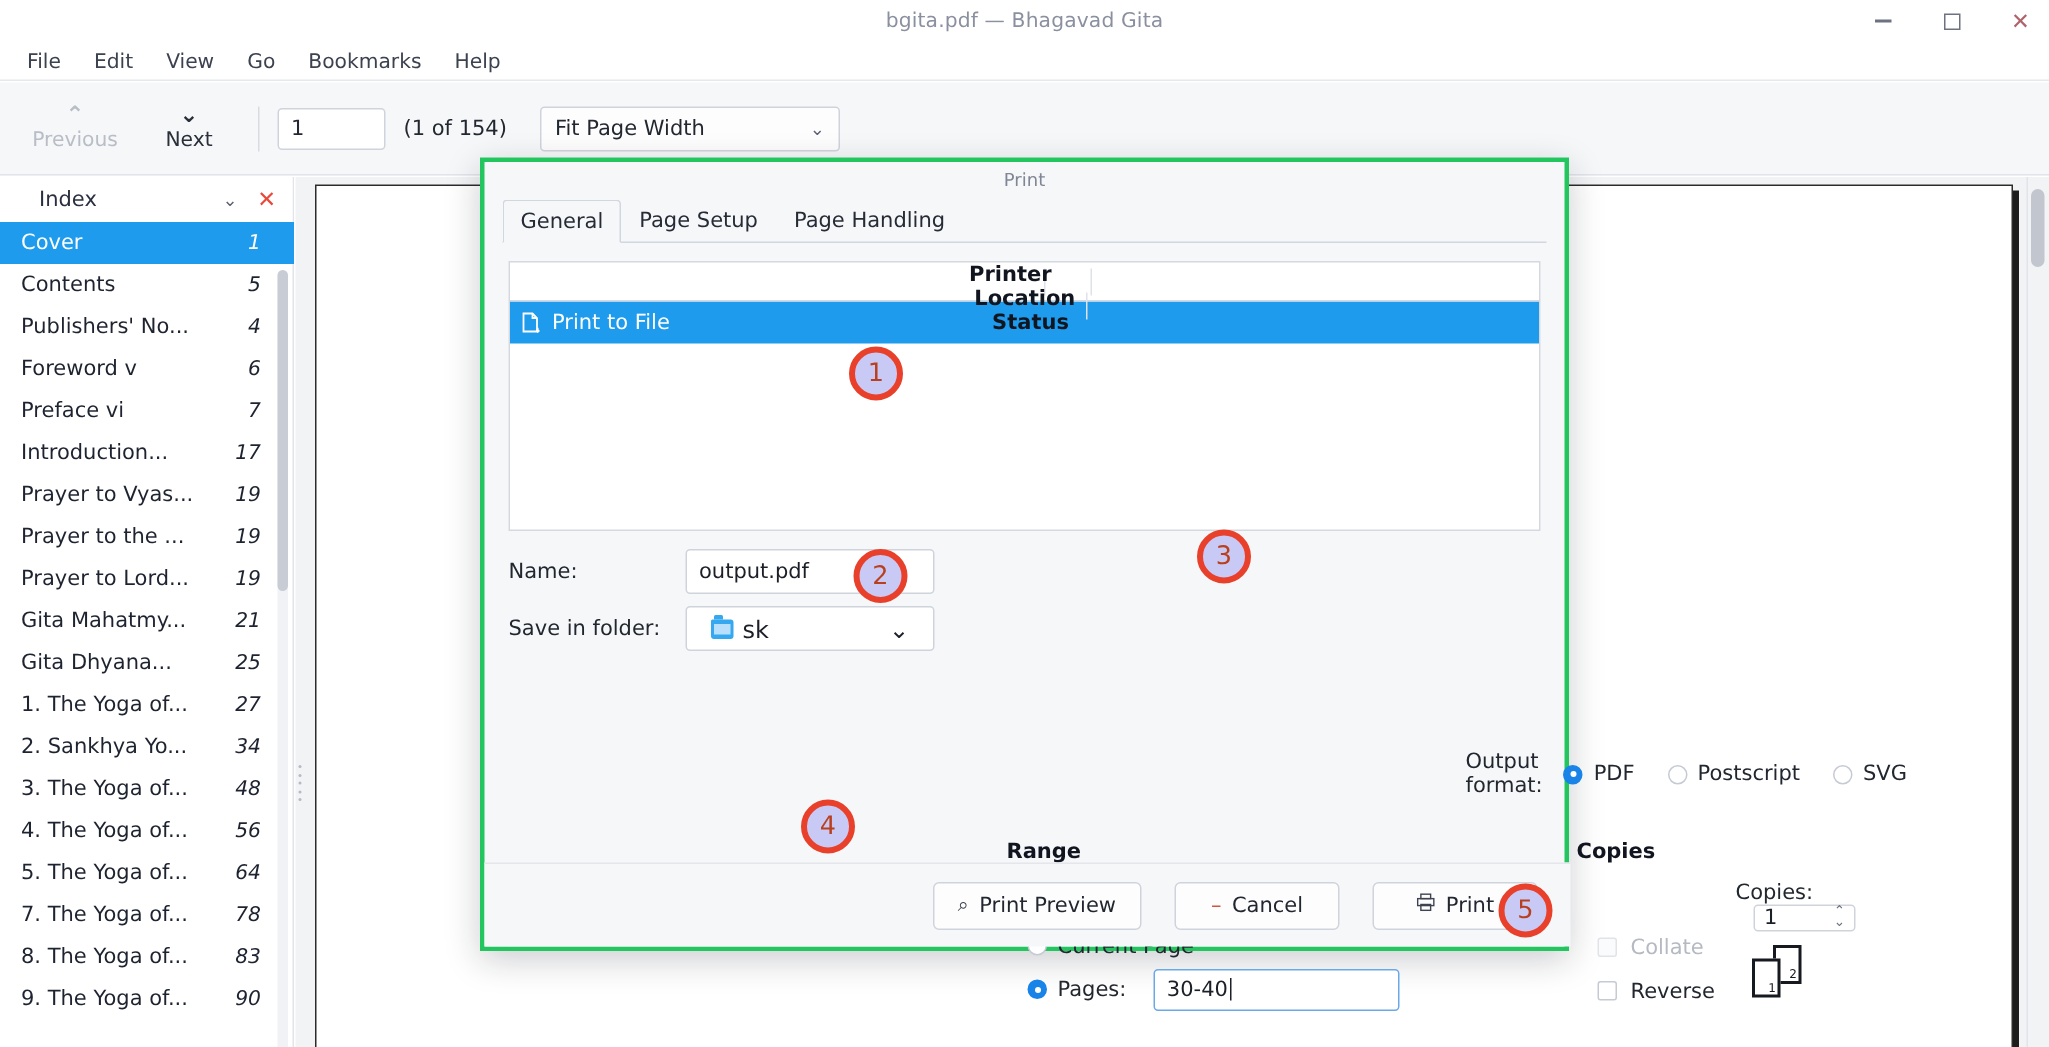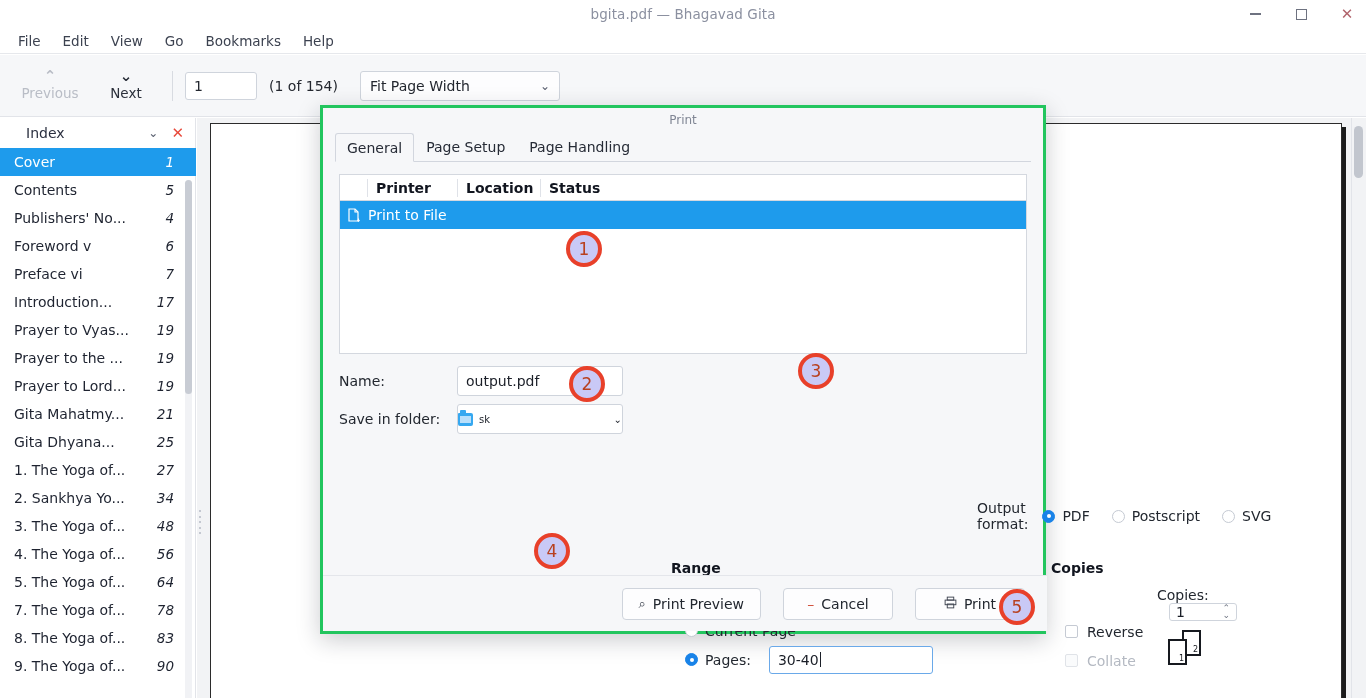--- a/index.html
+++ b/index.html
@@ -148,20 +148,21 @@
 
   .dlg-body { position: relative; padding: 12px 16px 0 16px; }
 
   .printer-table {
     background: #fff; border: 1px solid #d4d8df; height: 180px; position: relative;
   }
   .pt-head {
     height: 26px; display: flex; align-items: center;
     border-bottom: 1px solid #d4d8df; font-size: 14px; font-weight: bold; color: #11151f;
     position: relative;
+    flex-direction: column;
   }
   .pt-col { position: relative; height: 26px; display: flex; align-items: center; padding-left: 8px; }
   .pt-col.c0 { width: 28px; padding-left: 0; }
   .pt-col.c1 { width: 90px; }
   .pt-col.c2 { width: 83px; }
   .pt-col.c3 { flex: 1; }
   .pt-divider { position: absolute; top: 4px; width: 1px; height: 18px; background: #dfe2e8; }
   .pt-row {
     height: 28px; display: flex; align-items: center; font-size: 14px;
     background: #1e9bec; color: #ffffff; cursor: default;
@@ -173,21 +174,21 @@
   .frow { display: flex; align-items: center; height: 30px; margin-bottom: 8px; }
   .frow .flabel { width: 118px; font-size: 14px; color: #22272f; }
   .ftext {
     width: 166px; height: 30px; background: #fff; border: 1px solid #cfd4dc;
     border-radius: 3px; display: flex; align-items: center; padding: 0 8px;
     font-size: 14px; color: #1b1f28;
   }
   .fcombo {
     width: 166px; height: 30px; background: #fff; border: 1px solid #cfd4dc;
     border-radius: 3px; display: flex; align-items: center; justify-content: space-between;
-    padding: 0 0; font-size: 10px; color: #1b1f28;
+    padding: 0 16px; font-size: 16px; color: #1b1f28;
   }
   .foldericon {
     width: 15px; height: 13px; margin-right: 6px; position: relative;
     background: #36a8f0; border-radius: 1px 2px 2px 2px;
   }
   .foldericon::before {
     content: ""; position: absolute; left: 2px; top: -3px; width: 6px; height: 3px;
     background: #36a8f0; border-radius: 1px 1px 0 0;
   }
   .foldericon::after {
@@ -520,26 +521,26 @@
         <span class="cl">Copies:</span>
         <div class="spin">
           <span>1</span>
           <span class="arrows">
               <span>⌃</span>
               <span>⌄</span>
             </span>
         </div>
       </div>
       <div class="check-row">
+        <span class="chk disabled"></span>
+        <span class="kl dim">Collate</span>
+      </div>
+      <div class="check-row">
         <span class="chk"></span>
         <span class="kl">Reverse</span>
-      </div>
-      <div class="check-row">
-        <span class="chk disabled"></span>
-        <span class="kl dim">Collate</span>
       </div>
     </div>
 
     <div class="collate-preview">
       <div class="cp-page cp-back">2</div>
       <div class="cp-page cp-front">1</div>
     </div>
 
     <div class="dlg-footer">
       <div class="dbtn">

